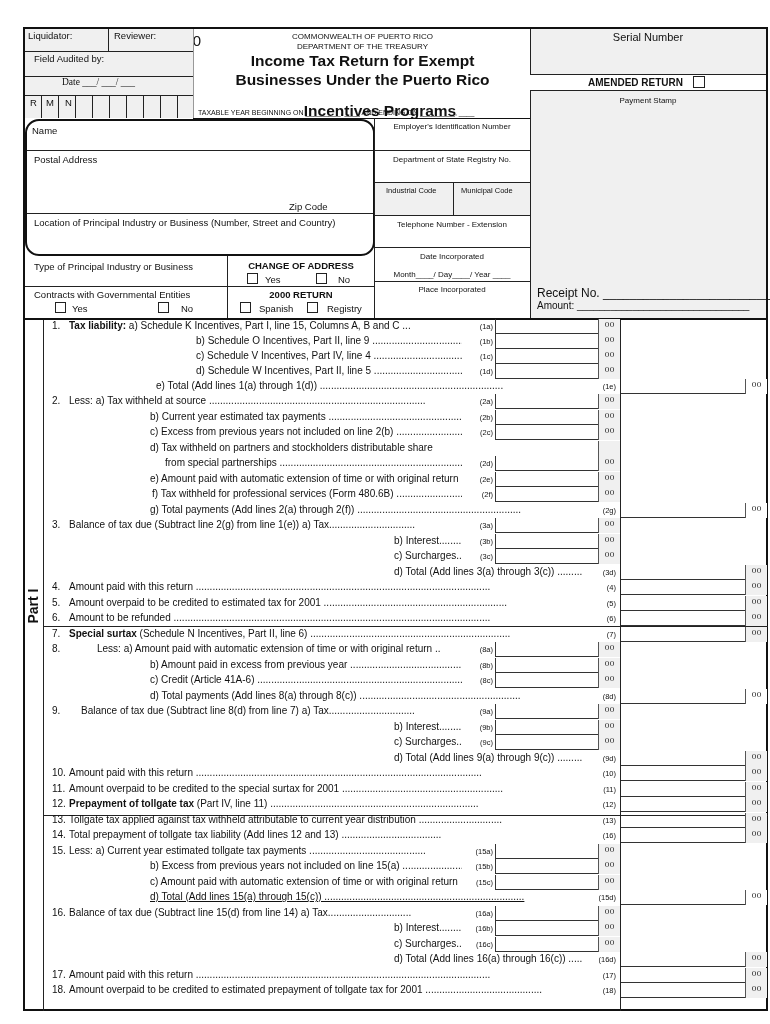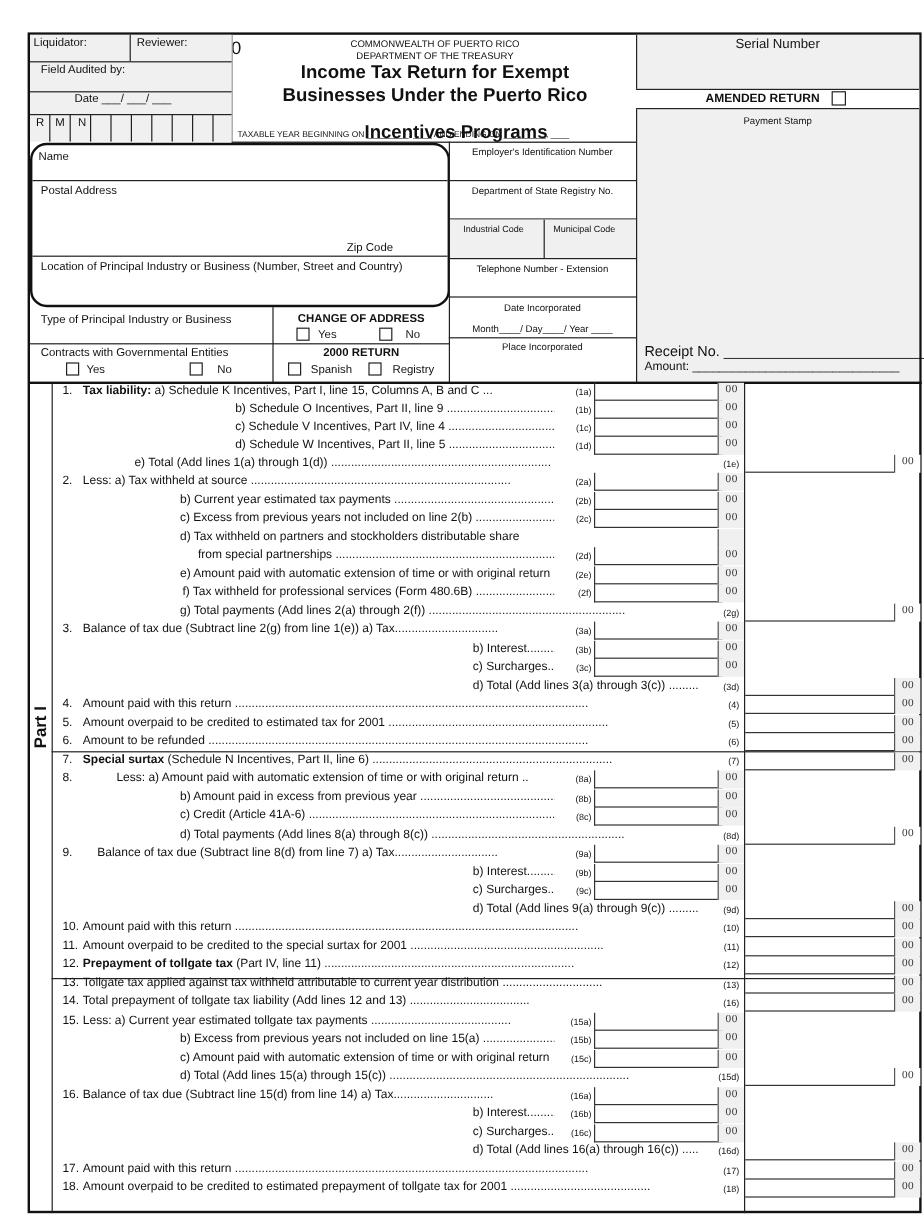--- a/index.html
+++ b/index.html
@@ -28,21 +28,21 @@
 
 <div class="abs" style="left:25px;top:29px;width:168px;height:89px;background:#f0f0f0;"></div>
 <div class="ln" style="left:193px;top:29px;width:1px;height:89px;background:#999;"></div>
 <div class="ln" style="left:108px;top:29px;width:1px;height:22px;"></div>
 <div class="ln" style="left:25px;top:51px;width:168px;height:1px;"></div>
 <div class="ln" style="left:25px;top:76px;width:168px;height:1px;"></div>
 <div class="ln" style="left:25px;top:95px;width:168px;height:1px;"></div>
 <div class="abs" style="left:28px;top:30px;">Liquidator:</div>
 <div class="abs" style="left:114px;top:30px;">Reviewer:</div>
 <div class="abs" style="left:34px;top:53px;">Field Audited by:</div>
-<div class="abs" style="left:62px;top:77px;">Date ___/ ___/ ___</div>
+<div class="abs" style="left:62px;top:77px;font-family:Liberation Serif, serif;">Date ___/ ___/ ___</div>
 
 <div class="abs" style="left:25px;top:95px;width:168px;height:23px;">
   <div class="abs" style="left:5px;top:2px;">R</div>
   <div class="abs" style="left:21px;top:2px;">M</div>
   <div class="abs" style="left:40px;top:2px;">N</div>
   <div class="ln" style="left:16px;top:0;width:1px;height:23px;"></div>
   <div class="ln" style="left:33px;top:0;width:1px;height:23px;"></div>
   <div class="ln" style="left:50px;top:0;width:1px;height:23px;"></div>
   <div class="ln" style="left:67px;top:0;width:1px;height:23px;"></div>
   <div class="ln" style="left:84px;top:0;width:1px;height:23px;"></div>
@@ -137,21 +137,21 @@
     <div class="box" style="left: 495px; top: 334px; width: 107px; border-left: 1px solid rgb(51, 51, 51);"></div>
     <div class="cents" style="left: 598px; top: 334px;">00</div>
     <div class="row" style="top: 349px; width: 410px; overflow: hidden;"><span class="num" style="width: 0px;"></span><span style="margin-left: 144px;"><span>c) Schedule V Incentives, Part IV, line 4 .........................................</span></span></div>
     <div class="ref" style="left: 463px; top: 350px;">(1c)</div>
     <div class="box" style="left: 495px; top: 349px; width: 107px; border-left: 1px solid rgb(51, 51, 51);"></div>
     <div class="cents" style="left: 598px; top: 349px;">00</div>
     <div class="row" style="top: 364px; width: 410px; overflow: hidden;"><span class="num" style="width: 0px;"></span><span style="margin-left: 144px;"><span>d) Schedule W Incentives, Part II, line 5 .........................................</span></span></div>
     <div class="ref" style="left: 463px; top: 365px;">(1d)</div>
     <div class="box" style="left: 495px; top: 364px; width: 107px; border-left: 1px solid rgb(51, 51, 51);"></div>
     <div class="cents" style="left: 598px; top: 364px;">00</div>
-    <div class="row" style="top: 379px; width: 530px; overflow: hidden;"><span class="num" style="width: 0px;"></span><span style="margin-left: 60px;"><span>e) Total (Add lines 1(a) through 1(d)) ..................................................................</span></span></div>
+    <div class="row" style="top: 379px; width: 530px; overflow: hidden;"><span class="num" style="width: 0px;"></span><span style="margin-left: 104px;"><span>e) Total (Add lines 1(a) through 1(d)) ..................................................................</span></span></div>
     <div class="ref" style="left: 586px; top: 380px;">(1e)</div>
     <div class="box" style="left: 621px; top: 379px; width: 124px;"></div>
     <div class="cents" style="left: 745px; top: 379px; background: rgb(255, 255, 255);">00</div>
     <div class="row" style="top: 394px; width: 410px; overflow: hidden;"><span class="num" style="width: 17px;">2.</span><span style="margin-left: 0px;"><span>Less: a) Tax withheld at source ..............................................................................</span></span></div>
     <div class="ref" style="left: 463px; top: 395px;">(2a)</div>
     <div class="box" style="left: 495px; top: 394px; width: 107px; border-left: 1px solid rgb(51, 51, 51);"></div>
     <div class="cents" style="left: 598px; top: 394px;">00</div>
     <div class="row" style="top: 410px; width: 410px; overflow: hidden;"><span class="num" style="width: 0px;"></span><span style="margin-left: 98px;"><span>b) Current year estimated tax payments .................................................</span></span></div>
     <div class="ref" style="left: 463px; top: 411px;">(2b)</div>
     <div class="box" style="left: 495px; top: 410px; width: 107px; border-left: 1px solid rgb(51, 51, 51);"></div>
@@ -267,21 +267,21 @@
     <div class="box" style="left: 495px; top: 844px; width: 107px; border-left: 1px solid rgb(51, 51, 51);"></div>
     <div class="cents" style="left: 598px; top: 844px;">00</div>
     <div class="row" style="top: 859px; width: 410px; overflow: hidden;"><span class="num" style="width: 0px;"></span><span style="margin-left: 98px;"><span>b) Excess from previous years not included on line 15(a) ........................</span></span></div>
     <div class="ref" style="left: 463px; top: 860px;">(15b)</div>
     <div class="box" style="left: 495px; top: 859px; width: 107px; border-left: 1px solid rgb(51, 51, 51);"></div>
     <div class="cents" style="left: 598px; top: 859px;">00</div>
     <div class="row" style="top: 875px; width: 410px; overflow: hidden;"><span class="num" style="width: 0px;"></span><span style="margin-left: 98px;"><span>c) Amount paid with automatic extension of time or with original return</span></span></div>
     <div class="ref" style="left: 463px; top: 876px;">(15c)</div>
     <div class="box" style="left: 495px; top: 875px; width: 107px; border-left: 1px solid rgb(51, 51, 51);"></div>
     <div class="cents" style="left: 598px; top: 875px;">00</div>
-    <div class="row" style="top: 890px; width: 530px; overflow: hidden;"><span class="num" style="width: 0px;"></span><span style="margin-left: 98px;"><span>d) Total (Add lines 15(a) through 15(c)) ........................................................................</span></span></div>
+    <div class="row" style="top: 890px; width: 530px; overflow: hidden;"><span class="num" style="width: 0px;"></span><span style="margin-left: 98px; text-decoration: underline;"><span>d) Total (Add lines 15(a) through 15(c)) ........................................................................</span></span></div>
     <div class="ref" style="left: 586px; top: 891px;">(15d)</div>
     <div class="box" style="left: 621px; top: 890px; width: 124px;"></div>
     <div class="cents" style="left: 745px; top: 890px; background: rgb(255, 255, 255);">00</div>
     <div class="row" style="top: 906px; width: 410px; overflow: hidden;"><span class="num" style="width: 17px;">16.</span><span style="margin-left: 0px;"><span>Balance of tax due (Subtract line 15(d) from line 14)  a) Tax..............................</span></span></div>
     <div class="ref" style="left: 463px; top: 907px;">(16a)</div>
     <div class="box" style="left: 495px; top: 906px; width: 107px; border-left: 1px solid rgb(51, 51, 51);"></div>
     <div class="cents" style="left: 598px; top: 906px;">00</div>
     <div class="row" style="top: 921px; width: 410px; overflow: hidden;"><span class="num" style="width: 0px;"></span><span style="margin-left: 342px;"><span>b) Interest.......................</span></span></div>
     <div class="ref" style="left: 463px; top: 922px;">(16b)</div>
     <div class="box" style="left: 495px; top: 921px; width: 107px; border-left: 1px solid rgb(51, 51, 51);"></div>

